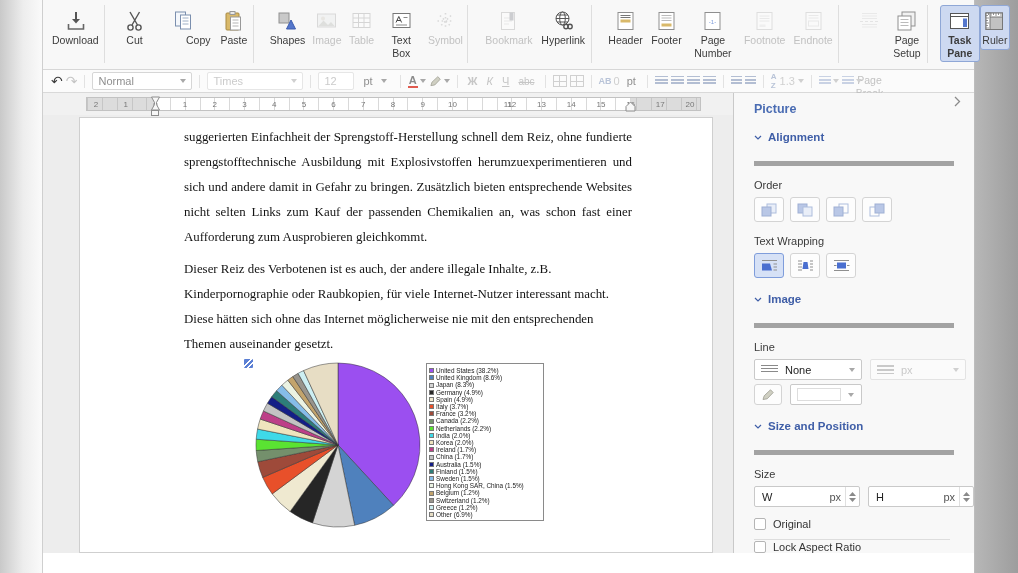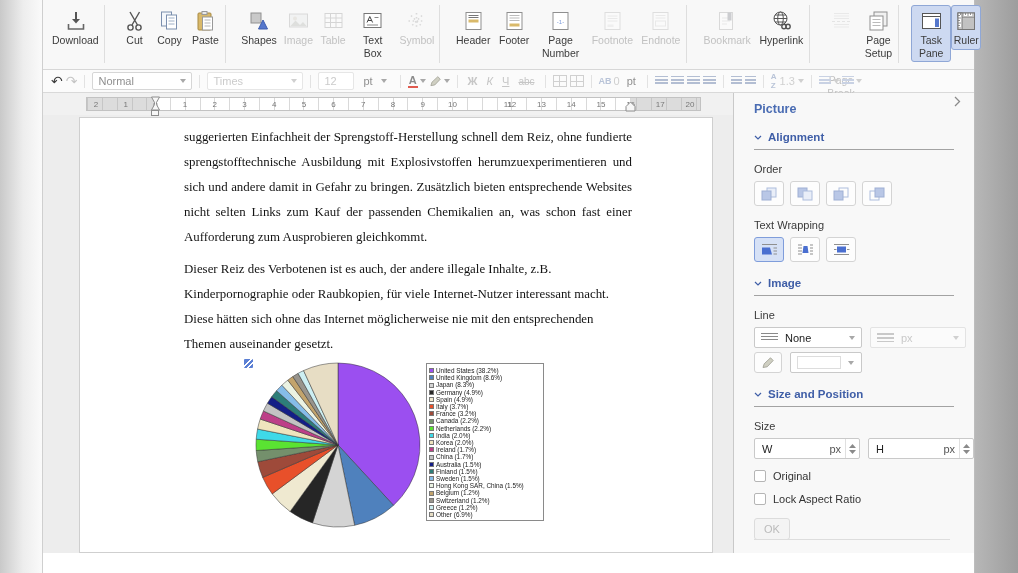--- a/index.html
+++ b/index.html
@@ -91,21 +91,21 @@
   .caption{margin-top:4px;font-family:"Liberation Serif",serif;font-style:italic;font-size:11.8px;
            color:#141414;padding-left:48px}
   .caption .cap-label{display:inline-block;width:80px}
 
   
   .sidebar{flex:1;background:#f8f8f8;position:relative;padding:0 0 0 20px;box-sizing:border-box;
            font-size:11px;color:#444;overflow:hidden}
   .sb-chev{position:absolute;right:13px;top:3px}
   .panel-title{color:#4a6cb3;font-weight:bold;font-size:12.5px;margin-top:9px}
   .sec-head{display:flex;align-items:center;gap:6px;color:#3f5ea7;font-weight:bold;font-size:11.5px;
-            border-bottom:1px solid #a3a3a3;padding-bottom:6px;margin:15px 20px 0 0}
+            border-bottom:5px solid #a3a3a3;padding-bottom:18px;margin:15px 20px 0 0}
   .sb-label{color:#3a3a3a;margin:13px 0 6px}
   .btn-row{display:flex;gap:6px}
   .sq-btn{width:30px;height:25px;border:1px solid #d4d4d4;border-radius:3px;background:#fdfdfd;
           display:flex;align-items:center;justify-content:center;padding:0}
   .sq-btn.selected{background:#d6e1f6;border-color:#7f9ddb}
   .row{display:flex;gap:8px;align-items:center;margin-top:4px}
   .dropdown{display:flex;align-items:center;height:21px;border:1px solid #c9c9c9;border-radius:2px;
             background:#fff;padding:0 6px;gap:7px;box-sizing:border-box;color:#222}
   .dropdown.disabled{border-color:#e3e3e3;color:#c9c9c9;background:#fbfbfb}
   .lines-sm{width:17px;height:9px;flex:none;
@@ -151,21 +151,21 @@
             <circle cx="16.5" cy="18.5" r="2.6" fill="none" stroke="#555" stroke-width="1.4"></circle>
           </svg>
           <span style="max-width: 46px;">Cut</span>
         </button>
         <button class="tbtn">
           <svg viewBox="0 0 25 24">
             <rect x="4.5" y="3" width="10" height="14" fill="#f4f7fb" stroke="#7b8fae"></rect>
             <rect x="9.5" y="6" width="10" height="14" fill="#fff" stroke="#7b8fae"></rect>
             <path d="M11.5 9h6M11.5 12h6M11.5 15h6" stroke="#9fb0c6"></path>
           </svg>
-          <span style="max-width: 46px;">Copy</span>
+          <span style="max-width: 46px; margin-left: 29px;">Copy</span>
         </button>
         <button class="tbtn">
           <svg viewBox="0 0 25 24">
             <rect x="5" y="4" width="13" height="17" rx="1" fill="#d9b96a" stroke="#a88a43"></rect>
             <rect x="9" y="2.5" width="5" height="3" fill="#e8e8e8" stroke="#999"></rect>
             <rect x="9.5" y="8" width="10" height="13" fill="#fff" stroke="#999"></rect>
             <path d="M11.5 11h6M11.5 14h6M11.5 17h6" stroke="#b5b5b5"></path>
           </svg>
           <span style="max-width: 46px;">Paste</span>
         </button>
@@ -199,61 +199,20 @@
             <path d="M7 13.5l2.8-6 2.8 6M8 11.5h3.6" stroke="#444" fill="none"></path>
             <path d="M14.5 8.5h4M7 16h11" stroke="#888"></path>
           </svg>
           <span style="max-width: 46px;">Text Box</span>
         </button>
         <button class="tbtn disabled">
           <svg viewBox="0 0 25 24">
             <path d="M12.5 4v16M4.5 12h16M7 6.5l11 11M18 6.5l-11 11" stroke="#9a9a9a" stroke-width="1.6" stroke-dasharray="1.5 2.6" fill="none"></path>
           </svg>
           <span style="max-width: 46px;">Symbol</span>
-        </button>
-      </div>
-      <div class="tgroup">
-        <button class="tbtn">
-          <svg viewBox="0 0 25 24">
-            <rect x="5" y="3.5" width="15" height="17" fill="#fff" stroke="#8f8f8f"></rect>
-            <path d="M7.5 6.5h10M7.5 8.5h10" stroke="#777"></path>
-            <rect x="7.5" y="10.5" width="10" height="3" fill="#d9b96a"></rect>
-          </svg>
-          <span style="max-width: 46px;">Header</span>
-        </button>
-        <button class="tbtn">
-          <svg viewBox="0 0 25 24">
-            <rect x="5" y="3.5" width="15" height="17" fill="#fff" stroke="#8f8f8f"></rect>
-            <path d="M7.5 6.5h10M7.5 9h10M7.5 11.5h10" stroke="#bbb"></path>
-            <rect x="7.5" y="14.5" width="10" height="3" fill="#d9b96a"></rect>
-          </svg>
-          <span style="max-width: 46px;">Footer</span>
-        </button>
-        <button class="tbtn">
-          <svg viewBox="0 0 25 24">
-            <rect x="5" y="3.5" width="15" height="17" fill="#fff" stroke="#8f8f8f"></rect>
-            <text x="12.5" y="14.5" font-size="6" fill="#7f9ddb" text-anchor="middle">-1-</text>
-          </svg>
-          <span style="max-width: 46px;">Page Number</span>
-        </button>
-        <button class="tbtn disabled">
-          <svg viewBox="0 0 25 24">
-            <rect x="5" y="3.5" width="15" height="17" fill="#fff" stroke="#aaa"></rect>
-            <path d="M7.5 7h10M7.5 9.5h10M7.5 12h10" stroke="#ccc"></path>
-            <rect x="7.5" y="15.5" width="6" height="2.5" fill="#ddd"></rect>
-          </svg>
-          <span style="max-width: 46px;">Footnote</span>
-        </button>
-        <button class="tbtn disabled">
-          <svg viewBox="0 0 25 24">
-            <rect x="5" y="3.5" width="15" height="17" fill="#fff" stroke="#aaa"></rect>
-            <path d="M7.5 6.5h10M7.5 9h10" stroke="#ccc"></path>
-            <rect x="7.5" y="12" width="10" height="5" fill="none" stroke="#ccc"></rect>
-          </svg>
-          <span style="max-width: 46px;">Endnote</span>
         </button>
       </div>
       <div class="tgroup">
         <button class="tbtn disabled">
           <svg viewBox="0 0 25 24">
             <rect x="5.5" y="3.5" width="13" height="17" fill="#fff" stroke="#999"></rect>
             <path d="M8 9h8M8 12h8M8 15h5" stroke="#b9c9ea"></path>
             <rect x="13.5" y="3.5" width="4" height="8" fill="#5577cc"></rect>
           </svg>
           <span style="max-width: 46px;">Bookmark</span>
@@ -263,20 +222,61 @@
             <circle cx="11.5" cy="9.5" r="6.5" fill="#fff" stroke="#555"></circle>
             <ellipse cx="11.5" cy="9.5" rx="2.8" ry="6.5" fill="none" stroke="#555"></ellipse>
             <path d="M5 9.5h13M6 6h11M6 13h11" stroke="#555" fill="none"></path>
             <circle cx="15" cy="17.5" r="2.2" fill="none" stroke="#555" stroke-width="1.4"></circle>
             <circle cx="19" cy="17.5" r="2.2" fill="none" stroke="#555" stroke-width="1.4"></circle>
           </svg>
           <span style="max-width: 46px;">Hyperlink</span>
         </button>
       </div>
       <div class="tgroup">
+        <button class="tbtn">
+          <svg viewBox="0 0 25 24">
+            <rect x="5" y="3.5" width="15" height="17" fill="#fff" stroke="#8f8f8f"></rect>
+            <path d="M7.5 6.5h10M7.5 8.5h10" stroke="#777"></path>
+            <rect x="7.5" y="10.5" width="10" height="3" fill="#d9b96a"></rect>
+          </svg>
+          <span style="max-width: 46px;">Header</span>
+        </button>
+        <button class="tbtn">
+          <svg viewBox="0 0 25 24">
+            <rect x="5" y="3.5" width="15" height="17" fill="#fff" stroke="#8f8f8f"></rect>
+            <path d="M7.5 6.5h10M7.5 9h10M7.5 11.5h10" stroke="#bbb"></path>
+            <rect x="7.5" y="14.5" width="10" height="3" fill="#d9b96a"></rect>
+          </svg>
+          <span style="max-width: 46px;">Footer</span>
+        </button>
+        <button class="tbtn">
+          <svg viewBox="0 0 25 24">
+            <rect x="5" y="3.5" width="15" height="17" fill="#fff" stroke="#8f8f8f"></rect>
+            <text x="12.5" y="14.5" font-size="6" fill="#7f9ddb" text-anchor="middle">-1-</text>
+          </svg>
+          <span style="max-width: 46px;">Page Number</span>
+        </button>
+        <button class="tbtn disabled">
+          <svg viewBox="0 0 25 24">
+            <rect x="5" y="3.5" width="15" height="17" fill="#fff" stroke="#aaa"></rect>
+            <path d="M7.5 7h10M7.5 9.5h10M7.5 12h10" stroke="#ccc"></path>
+            <rect x="7.5" y="15.5" width="6" height="2.5" fill="#ddd"></rect>
+          </svg>
+          <span style="max-width: 46px;">Footnote</span>
+        </button>
+        <button class="tbtn disabled">
+          <svg viewBox="0 0 25 24">
+            <rect x="5" y="3.5" width="15" height="17" fill="#fff" stroke="#aaa"></rect>
+            <path d="M7.5 6.5h10M7.5 9h10" stroke="#ccc"></path>
+            <rect x="7.5" y="12" width="10" height="5" fill="none" stroke="#ccc"></rect>
+          </svg>
+          <span style="max-width: 46px;">Endnote</span>
+        </button>
+      </div>
+      <div class="tgroup">
         <button class="tbtn disabled">
           <svg viewBox="0 0 25 24">
             <path d="M5 4.5h15M5 7h15M5 9.5h15" stroke="#ccc"></path>
             <path d="M3 12.5h19" stroke="#bbb" stroke-dasharray="3 2"></path>
             <path d="M5 15.5h15M5 18h15" stroke="#ccc"></path>
           </svg>
           <span style="max-width: 46px; margin-top: 40px;">Page Break</span>
         </button>
         <button class="tbtn">
           <svg viewBox="0 0 25 24">
@@ -287,21 +287,21 @@
           <span style="max-width: 46px;">Page Setup</span>
         </button>
       </div>
       <div class="tgroup">
         <button class="tbtn active">
           <svg viewBox="0 0 25 24">
             <rect x="3.5" y="4.5" width="18" height="15" fill="#fff" stroke="#555"></rect>
             <path d="M3.5 7.5h18" stroke="#555"></path>
             <rect x="16" y="9.5" width="4" height="8.5" fill="#5577cc"></rect>
           </svg>
-          <span style="max-width: 46px;">Task Pane</span>
+          <span style="max-width: 46px; font-weight: bold;">Task Pane</span>
         </button>
         <button class="tbtn active">
           <svg viewBox="0 0 25 24">
             <rect x="4" y="4" width="16.5" height="16.5" fill="#c2c2c2" stroke="#777"></rect>
             <rect x="4" y="4" width="16.5" height="4" fill="#fff" stroke="#777"></rect>
             <rect x="4" y="4" width="4" height="16.5" fill="#fff" stroke="#777"></rect>
             <path d="M6.5 4v2M9 4v3M11.5 4v2M14 4v3M16.5 4v2M19 4v3M4 6.5h2M4 9h3M4 11.5h2M4 14h3M4 16.5h2M4 19h3" stroke="#777" stroke-width=".8" fill="none"></path>
           </svg>
           <span style="max-width: 46px;">Ruler</span>
         </button>

